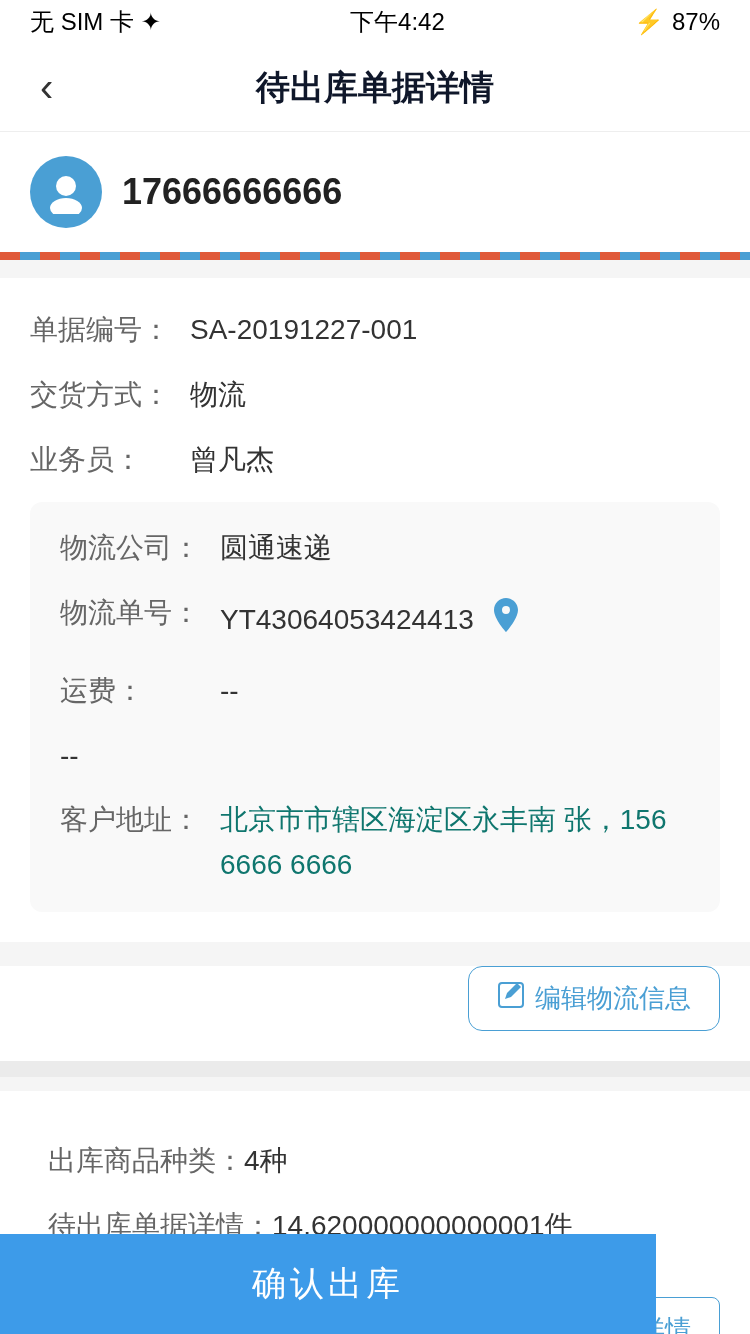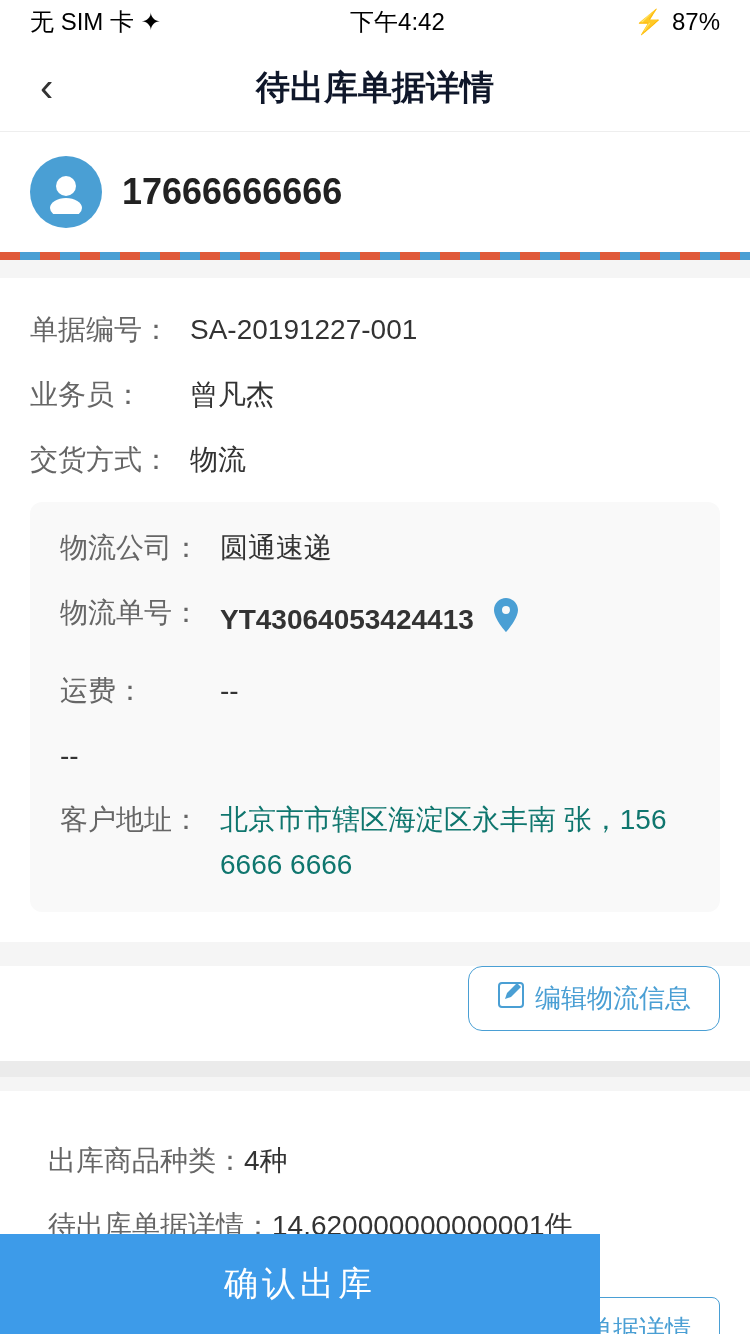--- a/index.html
+++ b/index.html
@@ -119,21 +119,20 @@
       border-radius: 12px;
       padding: 24px 30px;
       margin-top: 18px;
     }
 
     .tracking-value {
       color: #333;
       display: flex;
       align-items: center;
       gap: 16px;
-      font-weight: bold;
     }
     .location-icon {
       color: #4a9fd4;
       font-size: 36px;
     }
 
     .address-value {
       color: #0f766e;
       line-height: 1.6;
     }
@@ -190,21 +189,21 @@
       gap: 10px;
       background: #fff;
       cursor: pointer;
     }
 
     
     .bottom-bar {
       position: fixed;
       bottom: 0;
       left: 0;
-      width: 600px;
+      width: 656px;
       background: #3d9be9;
       height: 100px;
       display: flex;
       align-items: center;
       justify-content: center;
     }
     .confirm-btn {
       color: #fff;
       font-size: 34px;
       font-weight: 500;
@@ -247,26 +246,26 @@
 </div>
 
 <div class="dashed-line"></div>
 
 <div class="section">
   <div class="info-row">
     <span class="info-label">单据编号：</span>
     <span class="info-value">SA-20191227-001</span>
   </div>
   <div class="info-row">
+    <span class="info-label">交货方式：</span>
+    <span class="info-value">物流</span>
+  </div>
+  <div class="info-row">
     <span class="info-label">业务员：</span>
     <span class="info-value">曾凡杰</span>
-  </div>
-  <div class="info-row">
-    <span class="info-label">交货方式：</span>
-    <span class="info-value">物流</span>
   </div>
 
   <div class="logistics-box">
     <div class="info-row">
       <span class="info-label">物流公司：</span>
       <span class="info-value">圆通速递</span>
     </div>
     <div class="info-row">
       <span class="info-label">物流单号：</span>
       <span class="info-value tracking-value">

